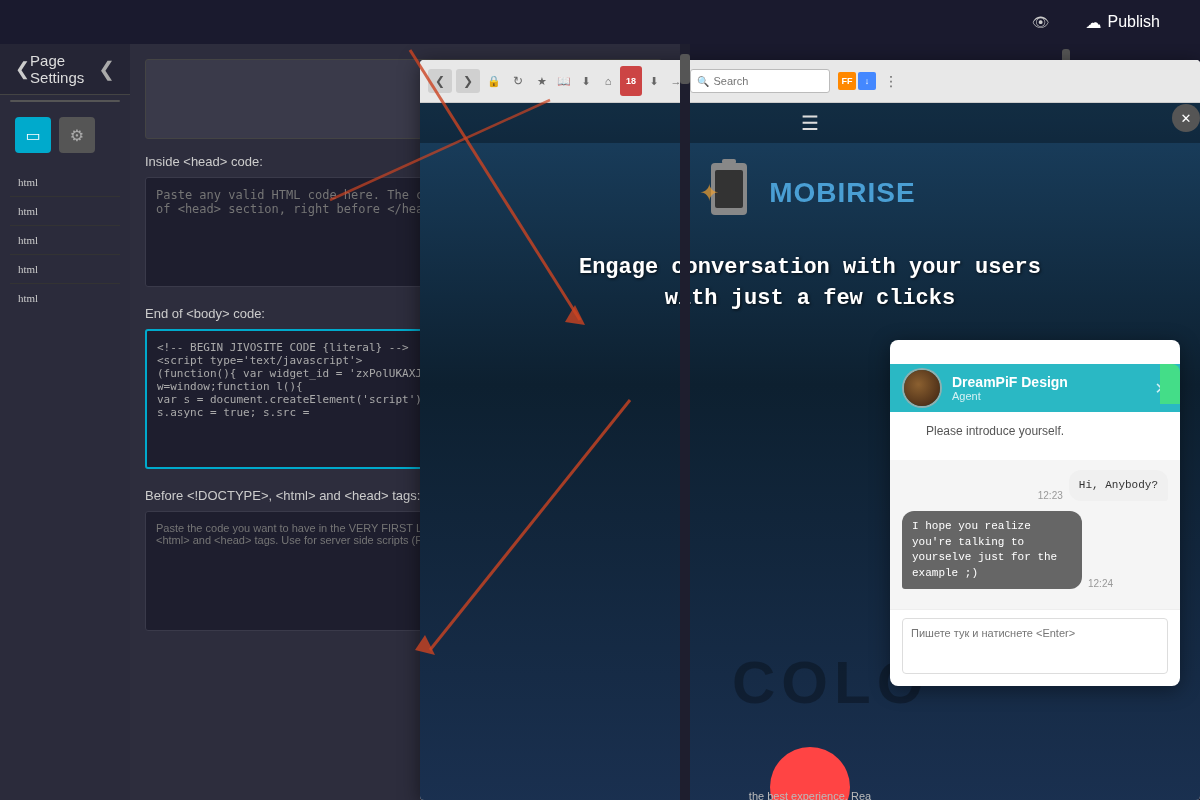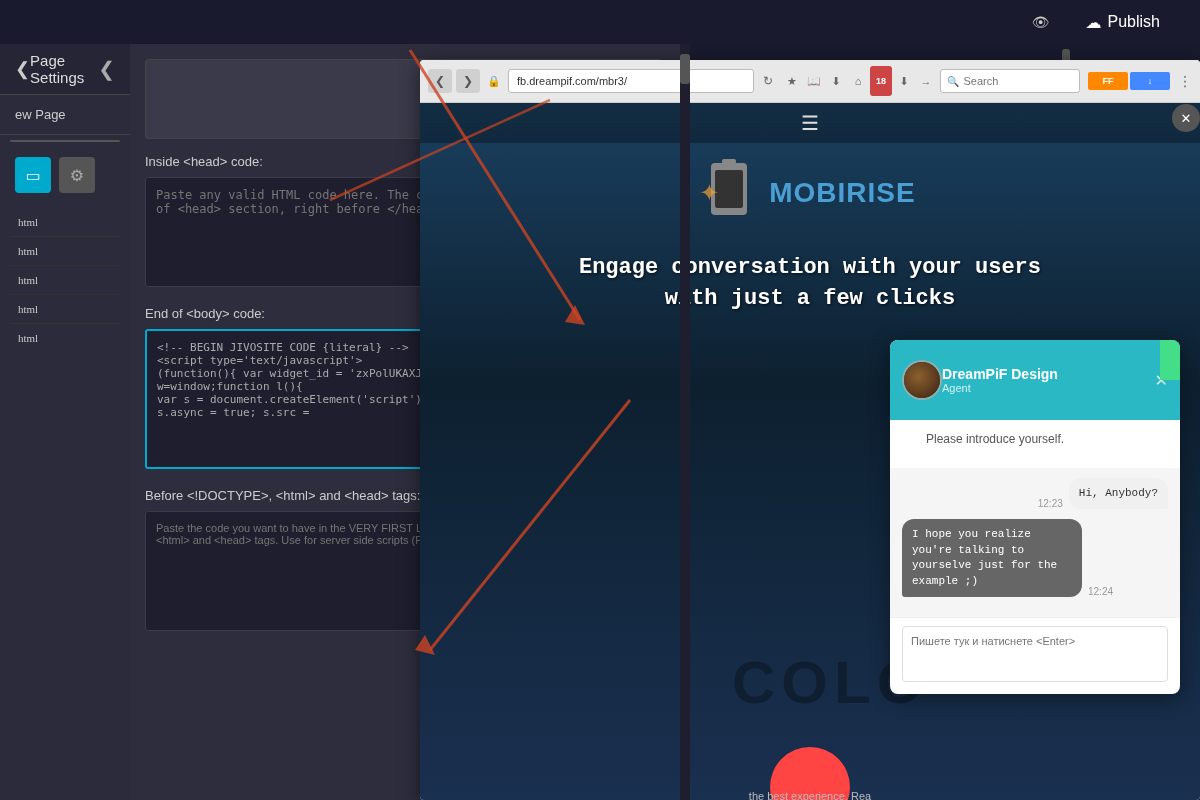--- a/index.html
+++ b/index.html
@@ -118,21 +118,21 @@
     }
     .browser-search-bar {
       display: flex; align-items: center;
       background: white; border: 1px solid #bbb;
       border-radius: 3px; height: 24px; padding: 0 6px;
       gap: 4px; min-width: 140px;
     }
     .browser-search-icon { font-size: 10px; color: #888; }
     .browser-search-input { border: none; outline: none; font-size: 11px; color: #555; width: 80px; }
     .browser-ext-icons { display: flex; gap: 2px; margin-left: 4px; }
-    .browser-ext-icon { width: 40px; height: 18px; border-radius: 2px; display: flex; align-items: center; justify-content: center; font-size: 9px; }
+    .browser-ext-icon { width: 18px; height: 18px; border-radius: 2px; display: flex; align-items: center; justify-content: center; font-size: 9px; }
     .browser-more-btn { color: #666; font-size: 14px; cursor: pointer; margin-left: 4px; }
 
     
     .website-content {
       width: 100%; height: calc(100% - 36px);
       background: linear-gradient(to bottom, #1a4060 0%, #0d2030 40%, #1a3050 100%);
       position: relative; overflow: hidden;
     }
     .website-menubar {
       display: flex; align-items: center; justify-content: center;
@@ -177,23 +177,24 @@
       position: absolute;
       right: 20px; top: 340px;
       width: 290px;
       background: white;
       border-radius: 8px;
       box-shadow: 0 4px 20px rgba(0,0,0,0.4);
       overflow: hidden;
       z-index: 20;
     }
     .chat-header {
-      display: flex; align-items: center; 
-      background: #2ab8c4; padding: 20px 12px;
+      display: flex; align-items: center; gap: 10px;
+      background: #2ab8c4; padding: 4px 12px;
       position: relative;
+      margin-top: 24px;
     }
     .chat-avatar {
       width: 40px; height: 40px; border-radius: 50%;
       background: #1a6060; overflow: hidden; flex-shrink: 0;
       border: 2px solid rgba(255,255,255,0.5);
     }
     .chat-avatar-img {
       width: 100%; height: 100%; background: radial-gradient(circle at 40% 40%, #8b6030, #3a2010);
     }
     .chat-header-info { flex: 1; }
@@ -268,21 +269,20 @@
     <span>Publish</span>
   </div>
 </div>
 
 <div class="sidebar" style="top:44px; height:756px;">
   <div class="ps-header">
     <span class="sidebar-back-icon">❮</span>
     <span class="ps-title">Page Settings</span>
     <span class="ps-close">❮</span>
   </div>
-  <div class="sidebar-new-page">ew Page</div>
 
   <div style="height:2px; background:#555; margin: 5px 10px; border-radius:2px;"></div>
   <div class="sidebar-icons">
     <div class="sidebar-icon-btn active">▭</div>
     <div class="sidebar-icon-btn inactive">⚙</div>
   </div>
   <div class="sidebar-nav-items">
     <div class="sidebar-nav-item" style="color:#ccc; font-size:11px; padding: 8px 15px;">html</div>
     <div style="height:1px; background:#333; margin: 0 10px;"></div>
     <div class="sidebar-nav-item" style="color:#ccc; font-size:11px; padding: 8px 15px;">html</div>
@@ -329,21 +329,20 @@
     <textarea class="ps-textarea2" placeholder="Paste the code you want to have in the VERY FIRST LINE of your page, before &lt;!DOCTYPE&gt;, &lt;html&gt; and &lt;head&gt; tags. Use for server side scripts (PHP, ASP, etc)" style=""></textarea>
   </div>
 </div>
 
 <div class="browser-window">
 
   <div class="browser-toolbar">
     <div class="browser-nav-btn">❮</div>
     <div class="browser-nav-btn">❯</div>
     <div class="browser-info-btn">🔒</div>
-    <input class="browser-url-bar" type="text" value="fb.dreampif.com/mbr3/" style="">
     <div class="browser-reload-btn">↻</div>
     <div class="browser-icons-group">
       <div class="browser-icon-sm">★</div>
       <div class="browser-icon-sm">📖</div>
       <div class="browser-icon-sm">⬇</div>
       <div class="browser-icon-sm">⌂</div>
       <div class="browser-icon-sm" style="background:#c44; color:white; border-radius:3px; font-size:9px; width:22px; height:30px; font-weight:bold;">18</div>
       <div class="browser-icon-sm">⬇</div>
       <div class="browser-icon-sm">→</div>
     </div>

